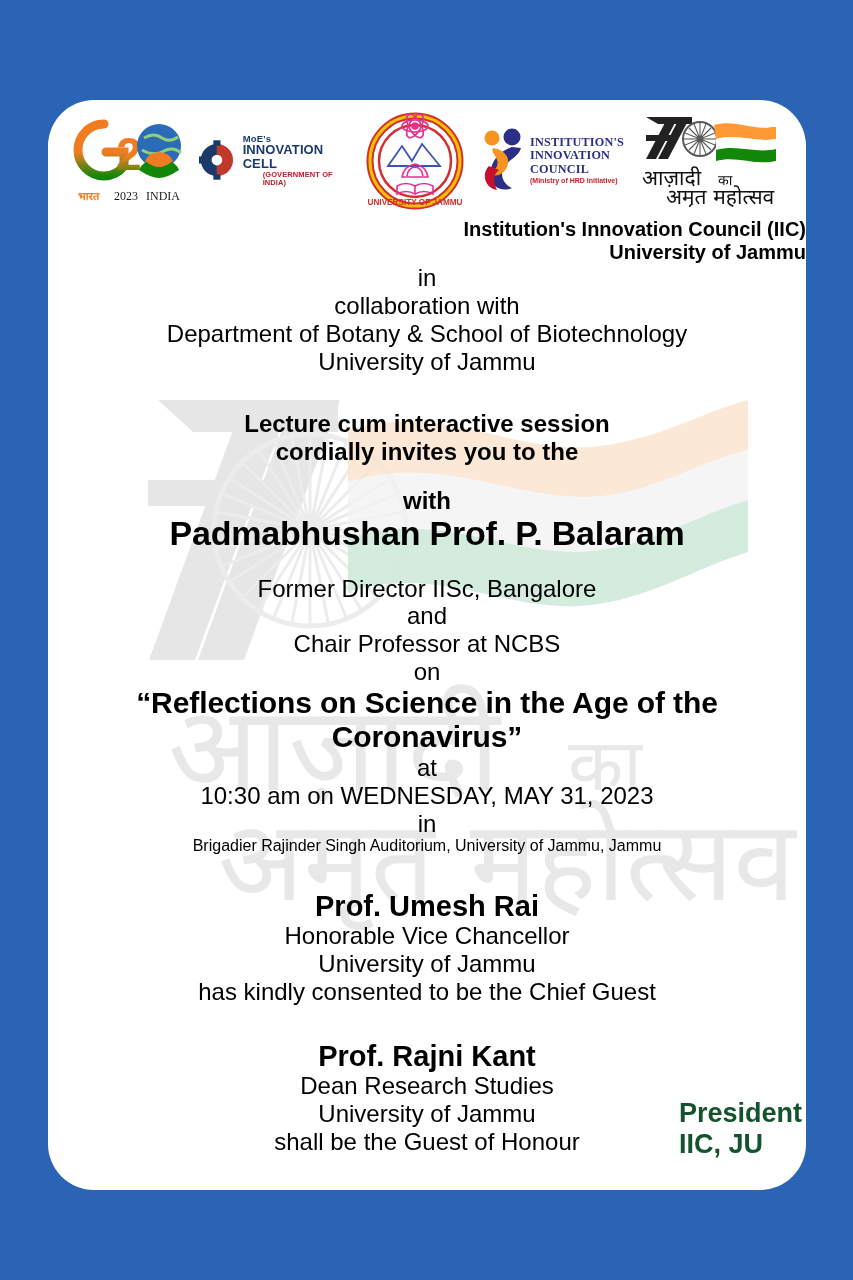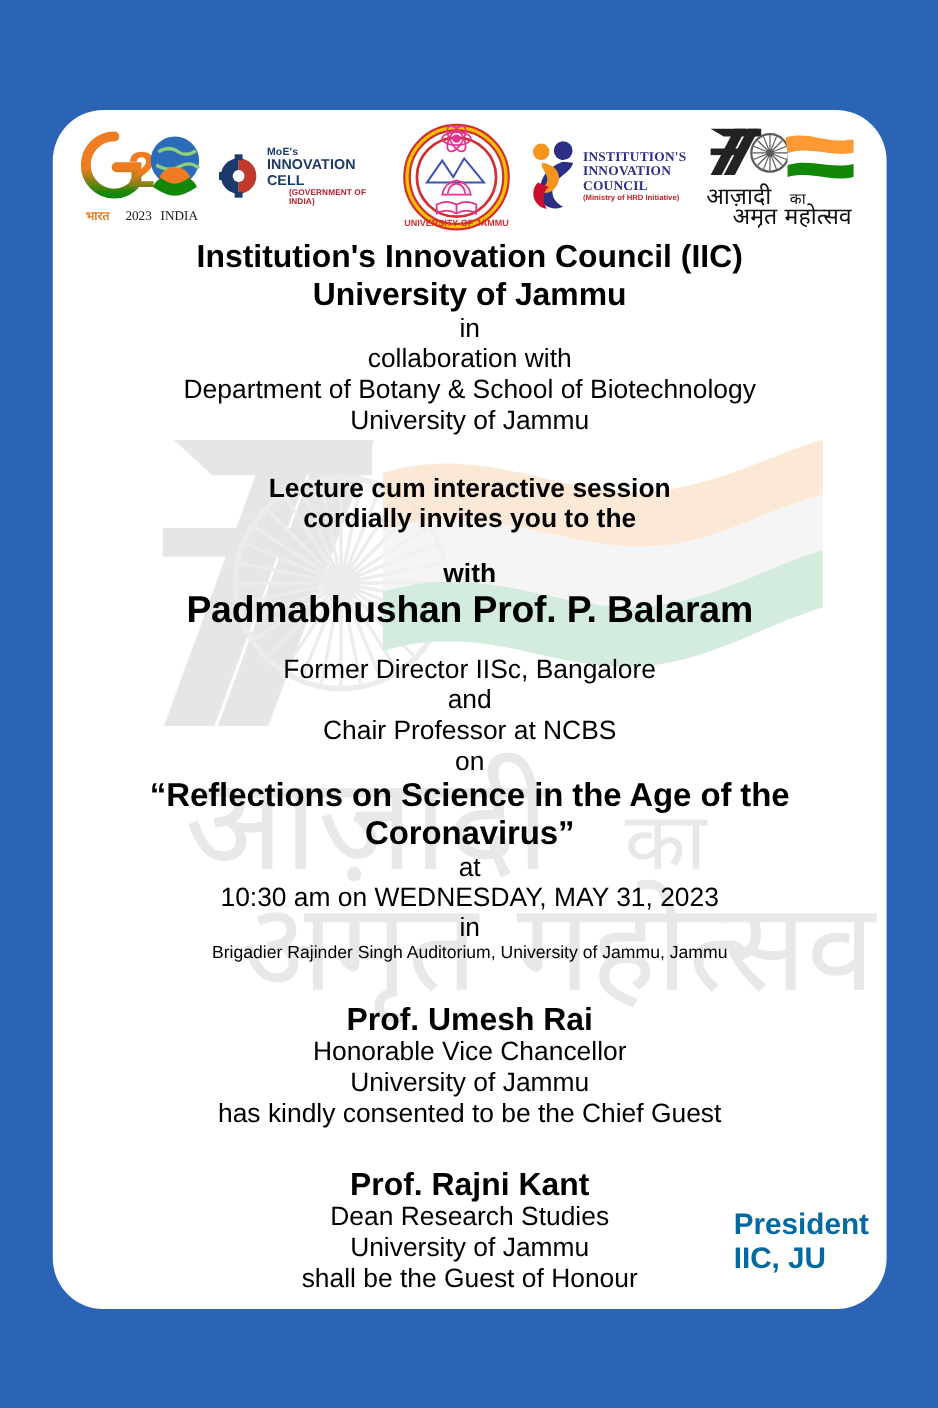--- a/index.html
+++ b/index.html
@@ -86,21 +86,21 @@
     top: 118px;
     width: 758px;
     z-index: 2;
     text-align: center;
     color: #000;
   }
   .ln { line-height: 1.16; }
   .b   { font-weight: bold; }
   .s23 { font-size: 16px; }
   .s24 { font-size: 24px; }
-  .s25 { font-size: 29px; }
+  .s25 { font-size: 20px; text-align: right; }
   .gap-md { height: 22px; }
   .gap-lg { height: 34px; }
 
   .headline {
     font-size: 34px;
     font-weight: bold;
     letter-spacing: -0.2px;
     line-height: 1.1;
   }
   .lecture-title {
@@ -110,28 +110,28 @@
   }
   .guest-name {
     font-size: 29px;
     font-weight: bold;
     line-height: 1.12;
   }
 
   
   #president {
     position: absolute;
-    right: 16px;
+    right: 4px;
     bottom: 30px;
     text-align: left;
     z-index: 3;
     font-size: 27px;
     font-weight: bold;
     line-height: 1.14;
-    color: #0369a1;
+    color: #14532d;
   }
 </style>
 </head>
 <body>
 
 <div id="poster">
 
   <div id="card">
 
     <svg class="watermark" viewBox="0 0 758 1090" xmlns="http://www.w3.org/2000/svg" aria-hidden="true">

